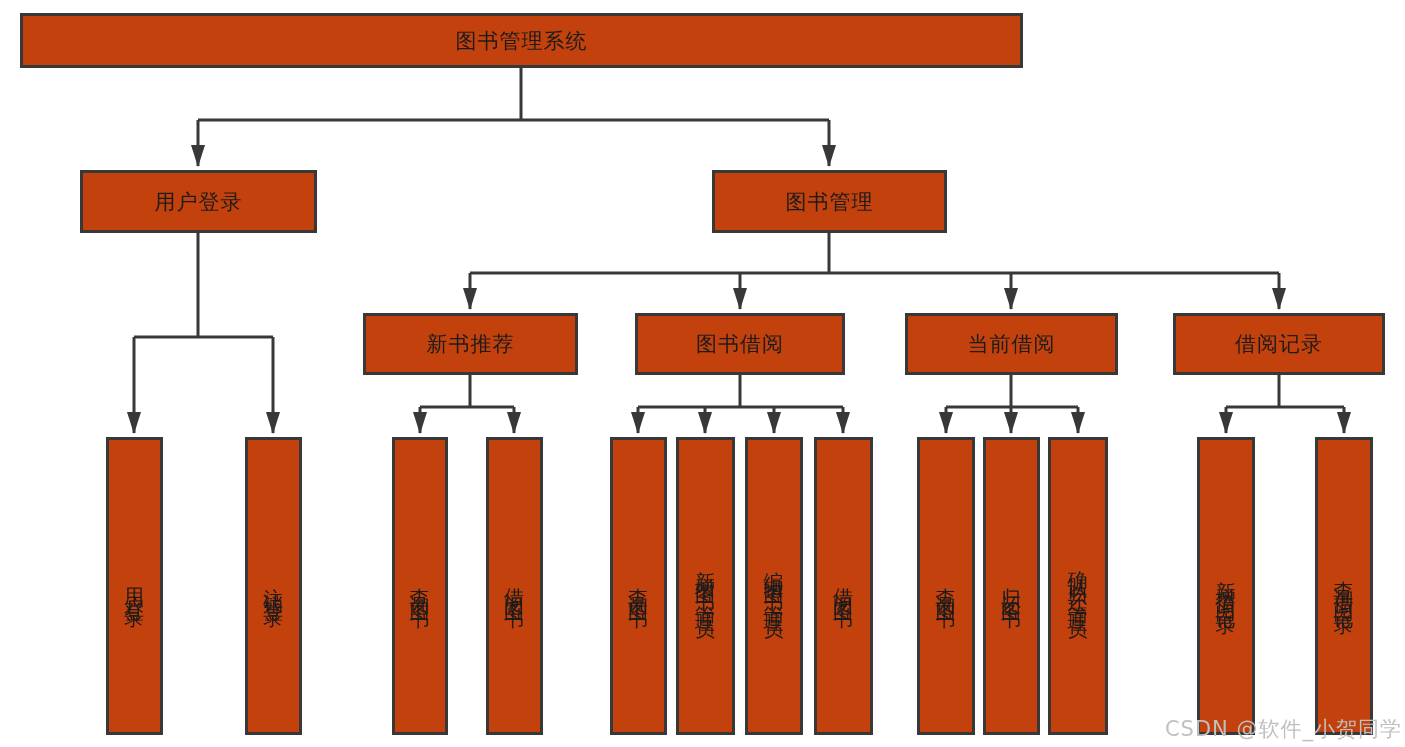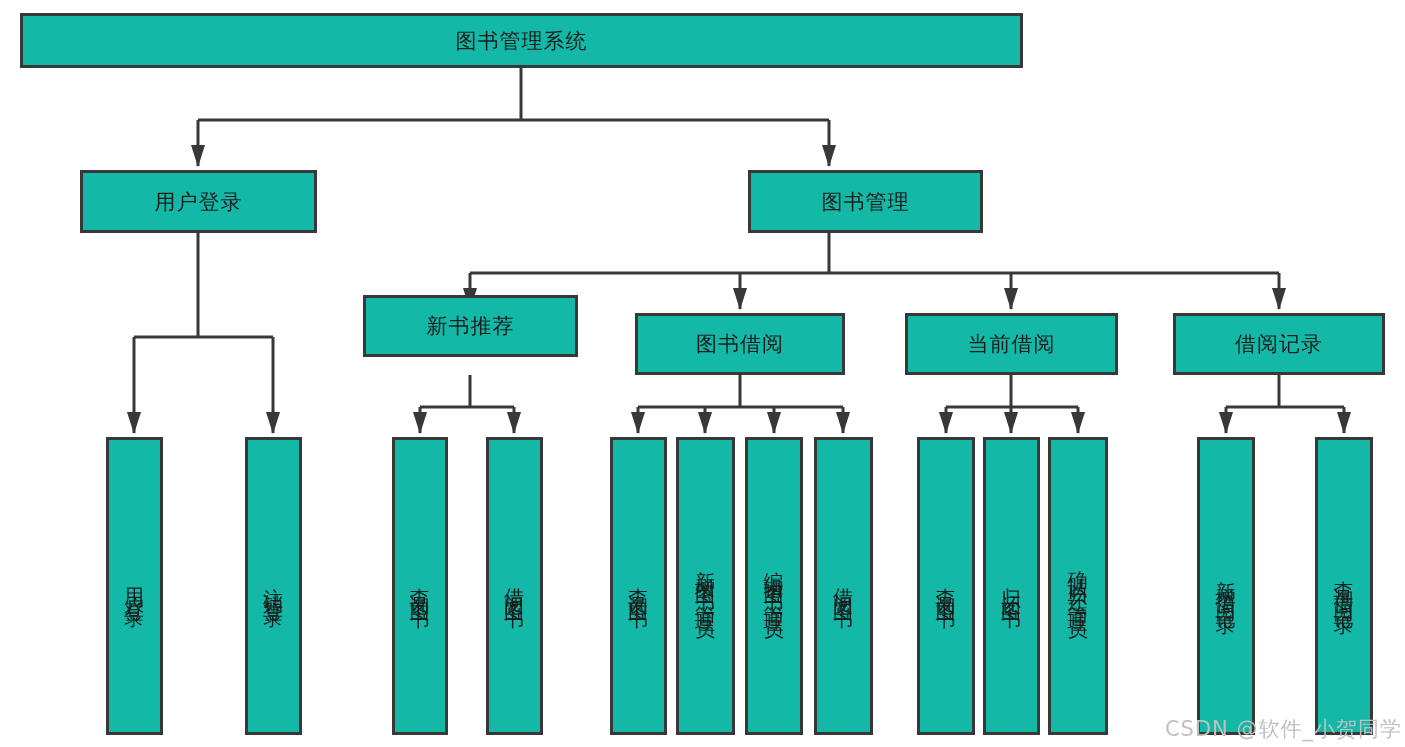--- a/index.html
+++ b/index.html
@@ -20,21 +20,21 @@
     left: 0;
     top: 0;
     width: 1405px;
     height: 747px;
     pointer-events: none;
   }
   .node {
     position: absolute;
     box-sizing: border-box;
     border: 3px solid #383838;
-    background: #14b8a6;
+    background: #c2410c;
     color: #1c1c1c;
     display: flex;
     align-items: center;
     justify-content: center;
     text-align: center;
   }
   .hbox {
     font-size: 21px;
     letter-spacing: 1px;
     white-space: nowrap;
@@ -104,23 +104,23 @@
       <path d="M1078,407 V433" marker-end="url(#arr)"></path>
 
       <path d="M1226,407 V433" marker-end="url(#arr)"></path>
       <path d="M1344,407 V433" marker-end="url(#arr)"></path>
     </g>
   </svg>
 
   <div class="node hbox" style="left:20px; top:13px; width:1003px; height:55px;">图书管理系统</div>
 
   <div class="node hbox" style="left:80px; top:170px; width:237px; height:63px;">用户登录</div>
-  <div class="node hbox" style="left:748px; top:170px; width:235px; height:63px;">图书管理</div>
+  <div class="node hbox" style="left:712px; top:170px; width:235px; height:63px;">图书管理</div>
 
-  <div class="node hbox" style="left:363px; top:295px; width:215px; height:62px;">新书推荐</div>
+  <div class="node hbox" style="left:363px; top:313px; width:215px; height:62px;">新书推荐</div>
   <div class="node hbox" style="left:635px; top:313px; width:210px; height:62px;">图书借阅</div>
   <div class="node hbox" style="left:905px; top:313px; width:213px; height:62px;">当前借阅</div>
   <div class="node hbox" style="left:1173px; top:313px; width:212px; height:62px;text-align:right;">借阅记录</div>
 
   <div class="node vbox" style="left:106px; top:437px; width:57px; height:298px;">用户登录</div>
   <div class="node vbox" style="left:245px; top:437px; width:57px; height:298px;">注销登录</div>
 
   <div class="node vbox" style="left:392px; top:437px; width:56px; height:298px;">查询图书</div>
   <div class="node vbox" style="left:486px; top:437px; width:57px; height:298px;">借阅图书</div>
 

